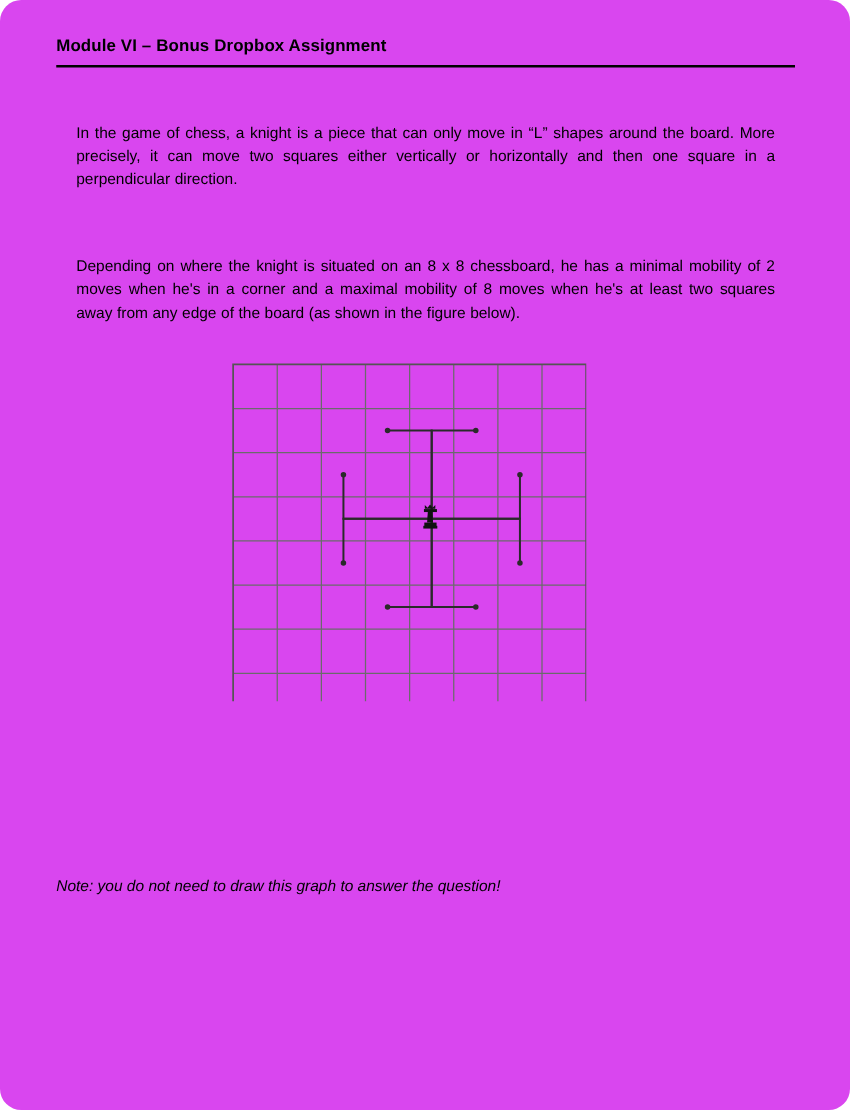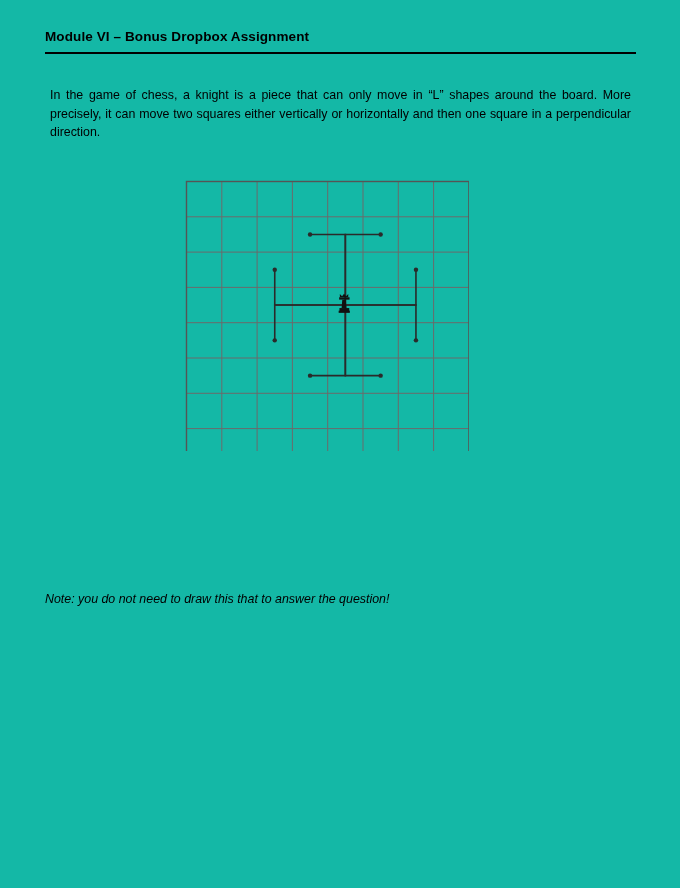--- a/index.html
+++ b/index.html
@@ -14,21 +14,22 @@
     font-family: "Liberation Sans", sans-serif;
     color: #000000;
     position: relative;
     overflow: hidden;
   }
   .page {
     position: absolute;
     left: 0; top: 0;
     width: 680px;
     height: 888px;
-    background: #14b8a6;
+    background: #d946ef;
+    border-radius: 17px;
   }
   .content {
     position: absolute;
     left: 45px;
     top: 28px;
     width: 591px;
   }
 
   
   .doc-title {
@@ -50,21 +51,21 @@
     border-top: 2.2px solid #000000;
     width: 591px;
     height: 0;
   }
 
   
   .para {
     font-size: 12.4px;
     line-height: 18.6px;
     text-align: justify;
-    margin: 5px;
+    margin: 16px;
     word-spacing: 0.2px;
   }
   .gap-lg { height: 27px; }
   .gap-md { height: 19px; }
   .gap-sm { height: 14px; }
   .gap-xl { height: 35px; }
   .ital { font-style: italic; }
 
   .section-head {
     font-size: 12.8px;
@@ -103,20 +104,21 @@
       <div class="doc-title">Module VI – Bonus Dropbox Assignment</div>
       <div class="header-rule"></div>
     </div>
 
     <div class="gap-lg"></div>
 
     <p class="para">In the game of chess, a knight is a piece that can only move in “L” shapes around the board.   More precisely, it can move two squares either vertically or horizontally and then one square in a perpendicular direction.</p>
 
     <div class="gap-md"></div>
 
+    <p class="para">Depending on where the knight is situated on an 8 x 8 chessboard, he has a minimal mobility of 2 moves when he's in a corner and a maximal mobility of 8 moves when he's at least two squares away from any edge of the board (as shown in the figure below).</p>
 
     <div class="gap-sm"></div>
 
     <div class="figure-wrap">
       <div class="figure">
         <svg width="284" height="271" viewBox="0 0 284 271">
           <g id="board-grid">
               <line x1="36.8" y1="1.5" x2="36.8" y2="283.9" stroke="#6b6b6b" stroke-width="1"></line>
               <line x1="1.5" y1="36.8" x2="283.9" y2="36.8" stroke="#6b6b6b" stroke-width="1"></line>
               <line x1="72.1" y1="1.5" x2="72.1" y2="283.9" stroke="#6b6b6b" stroke-width="1"></line>
@@ -171,16 +173,16 @@
 
 
     <div style="height:41px"></div>
 
 
     <div style="height:25px"></div>
 
 
     <div class="gap-md"></div>
 
-    <p class="note">Note: you do not need to draw this that to answer the question!</p>
+    <p class="note">Note: you do not need to draw this graph to answer the question!</p>
 
   </div>
 </div>
 
 </body></html>

